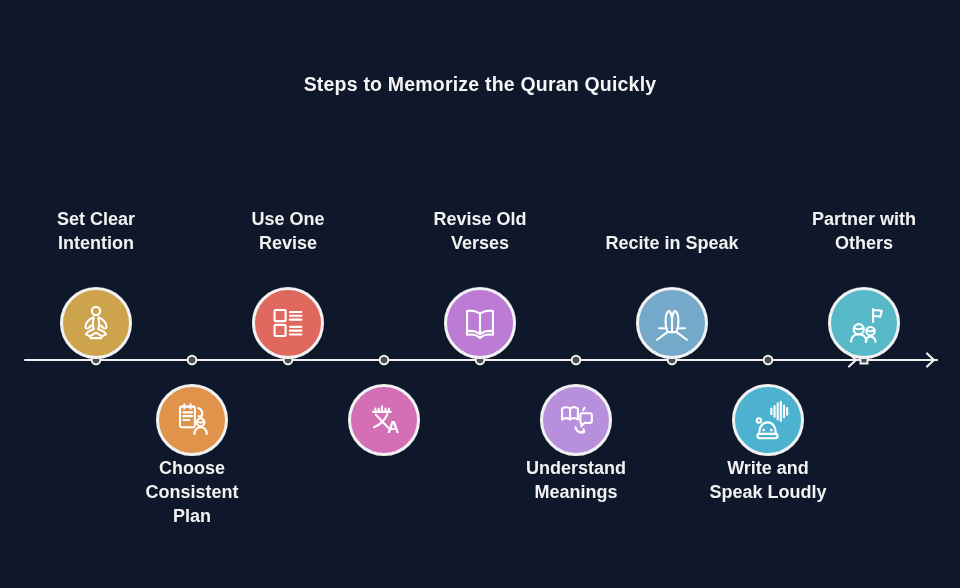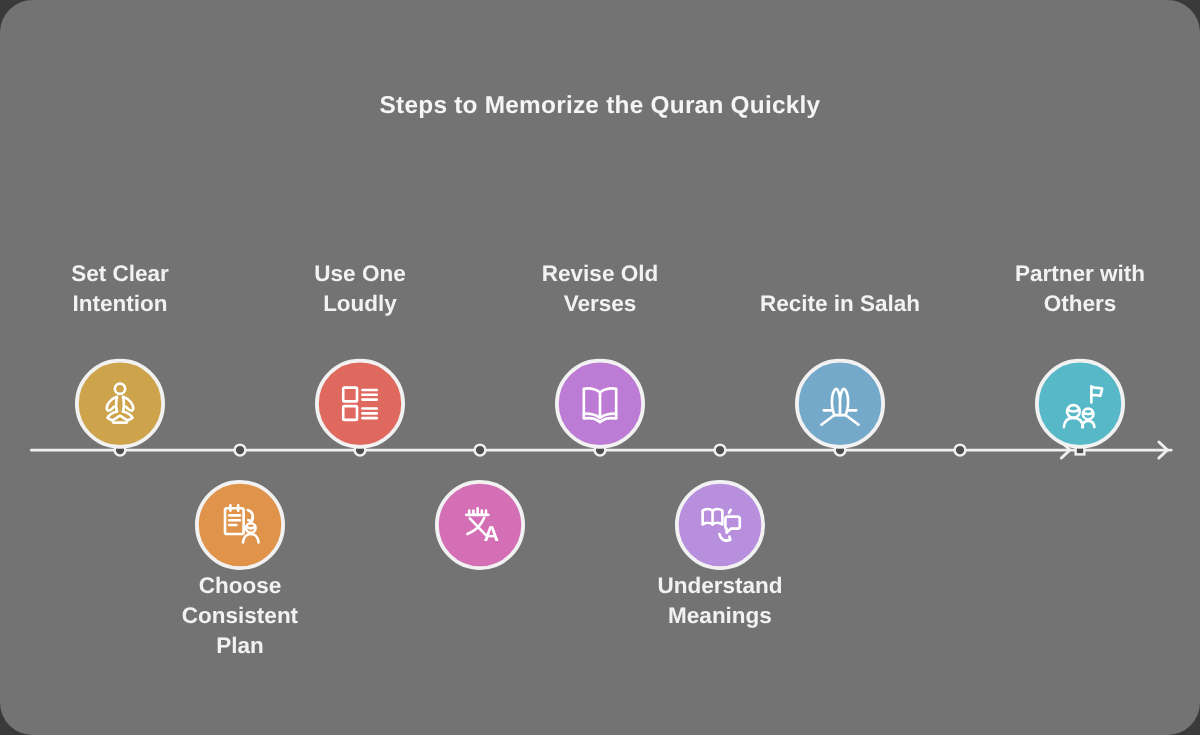--- a/index.html
+++ b/index.html
@@ -37,21 +37,21 @@
   .icon path, .icon circle, .icon rect, .icon line {
     stroke:#ffffff; stroke-width:2.2; fill:none;
     stroke-linecap:round; stroke-linejoin:round;
   }
   .icon .dot { fill:#ffffff; stroke:none; }
   .icon text { fill:#ffffff; stroke:none; font-family:"Liberation Sans", sans-serif; font-weight:bold; }
 </style>
 </head>
 <body>
 
-<div class="canvas" style="background-color: #737373; border-radius: 26px;">
+<div class="canvas" style="background-color: #0f172a;">
 
   <div class="title">Steps to Memorize the Quran Quickly</div>
 
   <svg class="timeline" width="960" height="30">
     <line class="stroke" x1="25" y1="15" x2="937" y2="15"></line>
     <circle class="node" cx="96" cy="15" r="4.3"></circle>
     <circle class="node" cx="192" cy="15" r="4.3"></circle>
     <circle class="node" cx="288" cy="15" r="4.3"></circle>
     <circle class="node" cx="384" cy="15" r="4.3"></circle>
     <circle class="node" cx="480" cy="15" r="4.3"></circle>
@@ -91,21 +91,21 @@
         <path d="M26.5 38.5 C27 33.5 30 31.5 33 31.5 C36 31.5 39 33.5 39.5 38.5"></path>
       </svg>
     </div>
     <div class="label">Choose
 Consistent
 Plan</div>
   </div>
 
   <div class="step top" style="left:192px">
     <div class="label">Use One
-Loudly</div>
+Revise</div>
     <div class="circle" style="background-color: rgb(224, 105, 95);">
       <svg class="icon" viewBox="0 0 48 48">
         <rect x="10" y="10.5" width="11.5" height="11.5" rx="1"></rect>
         <rect x="10" y="26" width="11.5" height="11.5" rx="1"></rect>
         <path d="M26 12.5 H38 M26 16.5 H38 M26 20.5 H38"></path>
         <path d="M26 28 H38 M26 32 H38 M26 36 H38"></path>
       </svg>
     </div>
   </div>
 
@@ -142,33 +142,47 @@
     <div class="circle" style="background-color: rgb(188, 123, 213);">
       <svg class="icon" viewBox="0 0 48 48">
         <path d="M24 14.5 C20.5 11.5 14.5 10.5 10.5 11.5 V32.5 C14.5 31.8 20.5 32.8 24 35.8 C27.5 32.8 33.5 31.8 37.5 32.5 V11.5 C33.5 10.5 27.5 11.5 24 14.5 Z"></path>
         <path d="M24 14.5 V35.8"></path>
         <path d="M10.5 32.5 V36.3 C15.5 35.6 20 36.3 22.5 38.3 L24 39.5 L25.5 38.3 C28 36.3 32.5 35.6 37.5 36.3 V32.5"></path>
       </svg>
     </div>
   </div>
 
   <div class="step top" style="left:576px">
-    <div class="label">Recite in Salah</div>
+    <div class="label">Recite in Speak</div>
     <div class="circle" style="background-color: rgb(116, 169, 202);">
       <svg class="icon" viewBox="0 0 48 48">
         <path d="M19.5 33.5 C16.5 27.5 16.5 16.5 19.5 12.5 C21 10.5 22.3 12 23 15 L24 19"></path>
         <path d="M28.5 33.5 C31.5 27.5 31.5 16.5 28.5 12.5 C27 10.5 25.7 12 25 15 L24 19"></path>
         <path d="M24 19 V33.5"></path>
         <path d="M19.5 33.5 H28.5"></path>
         <path d="M10.5 29.5 H17 M31 29.5 H37.5"></path>
         <path d="M18.5 34 L8.5 41.5 M29.5 34 L39.5 41.5"></path>
       </svg>
     </div>
   </div>
 
+  <div class="step bottom" style="left:672px">
+    <div class="circle" style="background-color: rgb(77, 178, 208);">
+      <svg class="icon" viewBox="0 0 48 48">
+        <path d="M15 38.5 C14.3 30.5 19 26.5 23.5 26.5 C28 26.5 32.7 30.5 32 38.5"></path>
+        <rect x="13" y="38.5" width="21" height="4.5" rx="2.2"></rect>
+        <circle class="dot" cx="19.5" cy="34.5" r="1.4"></circle>
+        <circle class="dot" cx="27.5" cy="34.5" r="1.4"></circle>
+        <circle cx="14.5" cy="24.5" r="2.3"></circle>
+        <path d="M27.5 12 V18 M30.8 9.5 V20.5 M34.1 6.5 V23.5 M37.4 5 V25 M40.7 9 V21 M44 11.5 V18.5"></path>
+      </svg>
+    </div>
+    <div class="label">Write and
+Speak Loudly</div>
+  </div>
 
   <div class="step top" style="left:768px">
     <div class="label">Partner with
 Others</div>
     <div class="circle" style="background-color: rgb(87, 185, 200);">
       <svg class="icon" viewBox="0 0 48 48">
         <path d="M33.5 23 V9.5"></path>
         <path d="M33.5 10 C36 11.5 39.5 10 42.5 11.5 L41 17.5 C38.5 16.2 35.8 17.5 33.5 16.5"></path>
         <circle cx="18.5" cy="30.5" r="5.3"></circle>
         <path d="M13.6 28.8 C16.4 31 20.6 31 23.4 28.8"></path>

